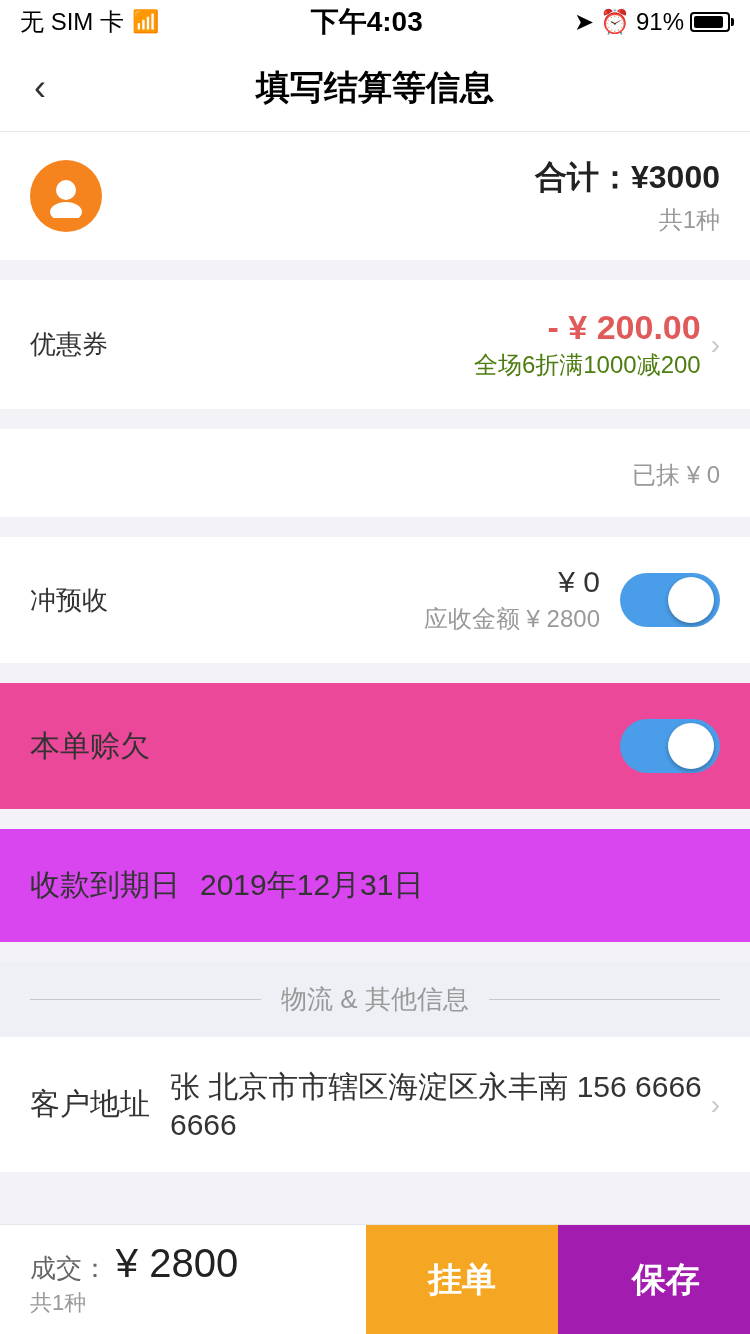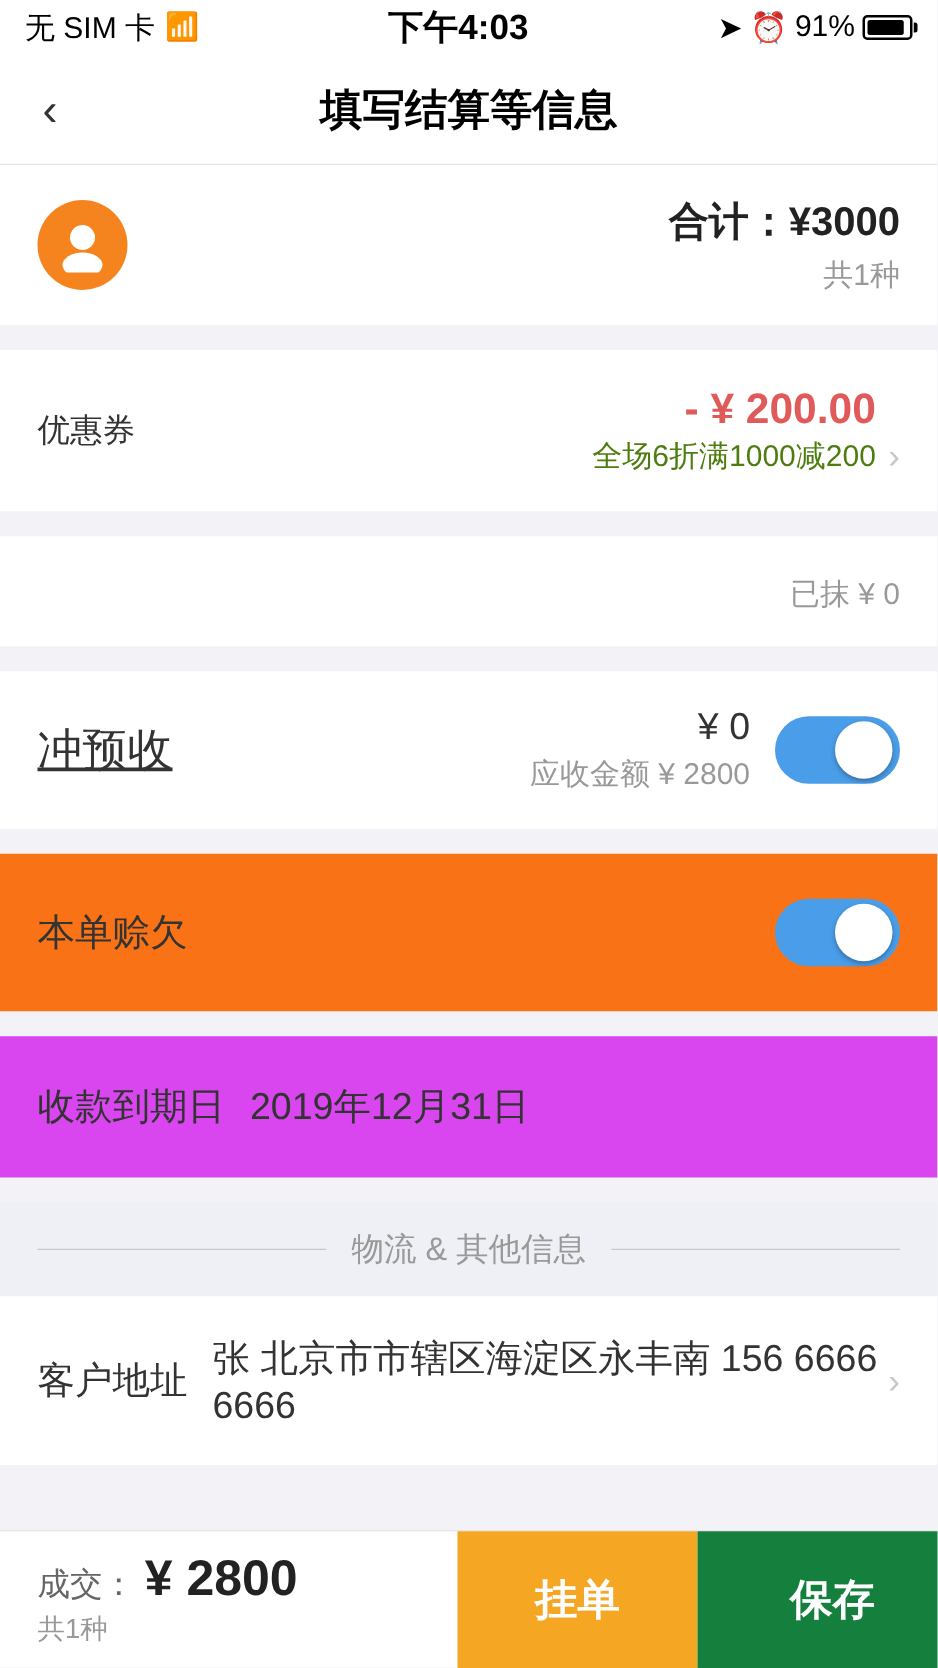--- a/index.html
+++ b/index.html
@@ -103,21 +103,21 @@
     
     .coupon-row {
       background: #fff;
       padding: 28px 30px;
       display: flex;
       align-items: center;
       justify-content: space-between;
       margin-bottom: 20px;
     }
     .coupon-label { font-size: 26px; color: #333; font-family: Liberation Serif, serif; }
-    .coupon-right { display: flex; align-items: flex-end; gap: 10px; }
+    .coupon-right { display: flex; align-items: center; gap: 10px; }
     .coupon-discount { font-size: 34px; font-weight: 600; color: #e05a5a; }
     .coupon-desc { font-size: 24px; color: #4d7c0f; margin-top: 2px; text-align: right; }
     .coupon-right-block { text-align: right; }
     .chevron-icon { font-size: 28px; color: #c7c7cc; }
 
     
     .deal-section {
       background: #fff;
       padding: 30px 30px 10px;
       margin-bottom: 20px;
@@ -144,21 +144,21 @@
 
     
     .prepay-row {
       background: #fff;
       padding: 28px 30px;
       display: flex;
       align-items: center;
       justify-content: space-between;
       margin-bottom: 20px;
     }
-    .prepay-label { font-size: 36px; color: #333; text-decoration: underline; }
+    .prepay-label { font-size: 26px; color: #333; }
     .prepay-right { display: flex; align-items: center; gap: 20px; }
     .prepay-info { text-align: right; }
     .prepay-amount { font-size: 30px; color: #333; }
     .prepay-receivable { font-size: 24px; color: #999; margin-top: 4px; }
 
     
     .toggle {
       width: 100px; height: 54px; border-radius: 27px;
       background: #4a9de8;
       position: relative;
@@ -168,21 +168,21 @@
     .toggle-knob {
       width: 46px; height: 46px; border-radius: 50%;
       background: #fff;
       position: absolute;
       top: 4px; right: 6px;
       box-shadow: 0 2px 4px rgba(0,0,0,0.3);
     }
 
     
     .debt-row {
-      background: #f97316;
+      background: #ec4899;
       padding: 36px 30px;
       display: flex;
       align-items: center;
       justify-content: space-between;
       margin-bottom: 20px;
     }
     .debt-label { font-size: 30px; color: #333; }
 
     
     .due-row {
@@ -239,36 +239,36 @@
       background: #fff;
       display: flex;
       align-items: center;
       border-top: 1px solid #e5e5ea;
     }
     .bottom-summary {
       flex: 1;
       padding: 0 30px;
     }
     .bottom-deal { font-size: 26px; color: #666; }
-    .bottom-amount { font-size: 40px; font-weight: 700; color: #222; }
+    .bottom-amount { font-size: 40px; font-weight: 400; color: #222; }
     .bottom-count { font-size: 22px; color: #999; margin-top: 2px; }
     .bottom-btn {
       height: 110px;
       width: 192px;
       font-size: 34px;
       font-weight: 600;
       color: #fff;
       display: flex;
       align-items: center;
       justify-content: center;
       cursor: pointer;
       flex-shrink: 0;
     }
     .btn-pending { background: #f5a623; }
-    .btn-save { background: #15803d; padding-left: 24px; }
+    .btn-save { background: #a21caf; padding-left: 24px; }
   </style>
 </head>
 <body>
 
 <div class="status-bar">
   <div class="status-left">
     <span>无 SIM 卡</span>
     <span class="wifi-icon">📶</span>
   </div>
   <div class="status-center">下午4:03</div>

